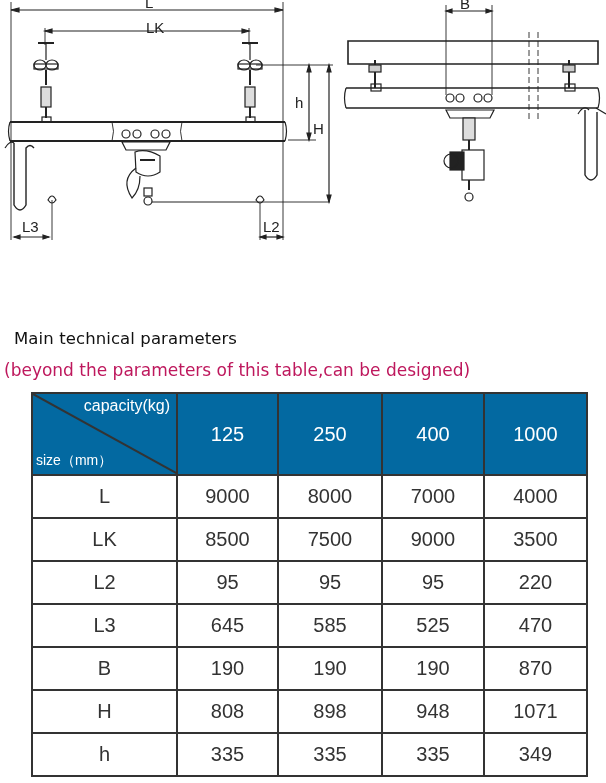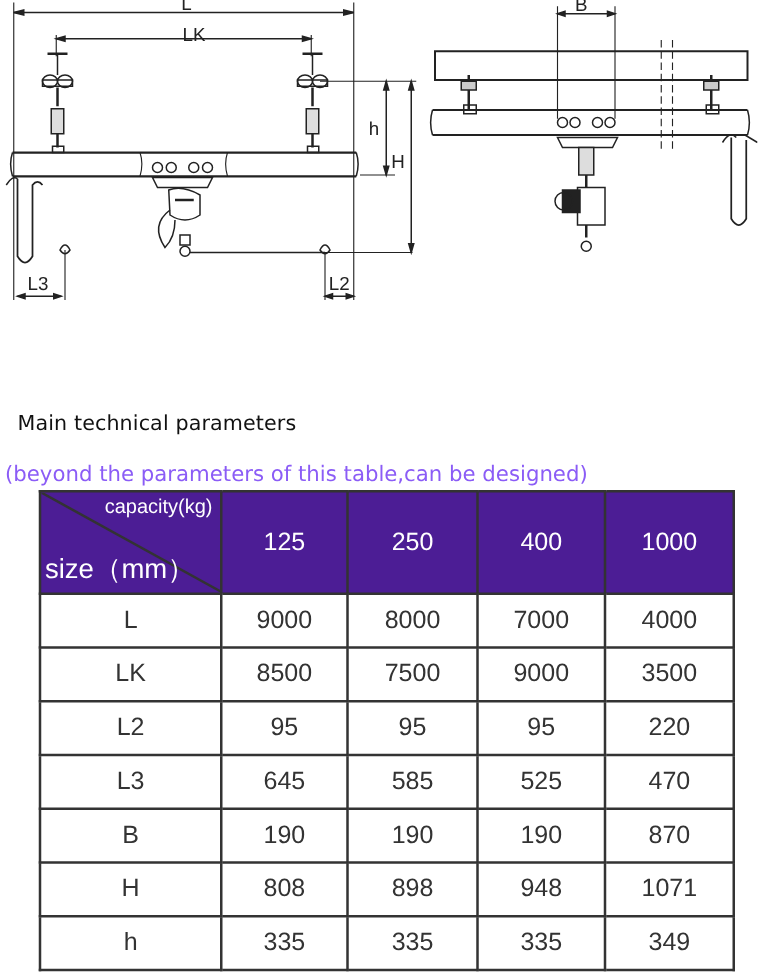--- a/index.html
+++ b/index.html
@@ -1,29 +1,29 @@
 <!DOCTYPE html>
 <html><head>
 <meta charset="utf-8">
 <style>
   html, body { margin: 0; padding: 0; background: #ffffff; }
   body { width: 606px; height: 783px; position: relative; overflow: hidden; font-family: "Liberation Sans", sans-serif; }
   .diagram { position: absolute; left: 0; top: 0; width: 606px; height: 250px; }
   .diagram svg { display: block; }
   .dimlbl { font-family: "Liberation Sans", sans-serif; font-size: 15px; fill: #222; }
   .title { position: absolute; left: 14px; top: 329px; font-family: "DejaVu Sans", sans-serif; font-weight: normal; font-size: 16.5px; color: #111; letter-spacing: 0.1px; }
-  .subtitle { position: absolute; left: 4px; top: 370px; font-family: "DejaVu Sans", sans-serif; font-size: 17px; color: #8b5cf6; }
+  .subtitle { position: absolute; left: 4px; top: 360px; font-family: "DejaVu Sans", sans-serif; font-size: 17px; color: #be185d; }
   table.params { position: absolute; left: 31px; top: 392px; border-collapse: collapse; table-layout: fixed; }
   table.params td, table.params th { border: 2px solid #333; text-align: center; font-family: "Liberation Sans", sans-serif; font-size: 20px; font-weight: normal; color: #333; padding: 0; }
-  table.params thead th { background: #4c1d95; color: #ffffff; height: 80px; }
+  table.params thead th { background: #0369a1; color: #ffffff; height: 80px; }
   table.params tbody td { height: 41px; background: #fff; }
   .corner { position: relative; width: 143px; height: 80px; overflow: hidden; }
   .corner svg { position: absolute; left: 0; top: 0; }
   .corner .cap { position: absolute; right: 6px; top: 3px; font-size: 16px; color: #fff; }
-  .corner .size { position: absolute; left: 3px; bottom: 4px; font-size: 22px; color: #fff; }
+  .corner .size { position: absolute; left: 3px; bottom: 4px; font-size: 14px; color: #fff; }
 </style>
 </head>
 <body>
 
 <div class="diagram">
   <svg width="606" height="250" viewBox="0 0 606 250">
     <g stroke="#222" fill="none" stroke-width="1.2">
 
       <line x1="11" y1="10" x2="283" y2="10"></line>
       <polygon points="11,10 19,8 19,12" fill="#222"></polygon>

